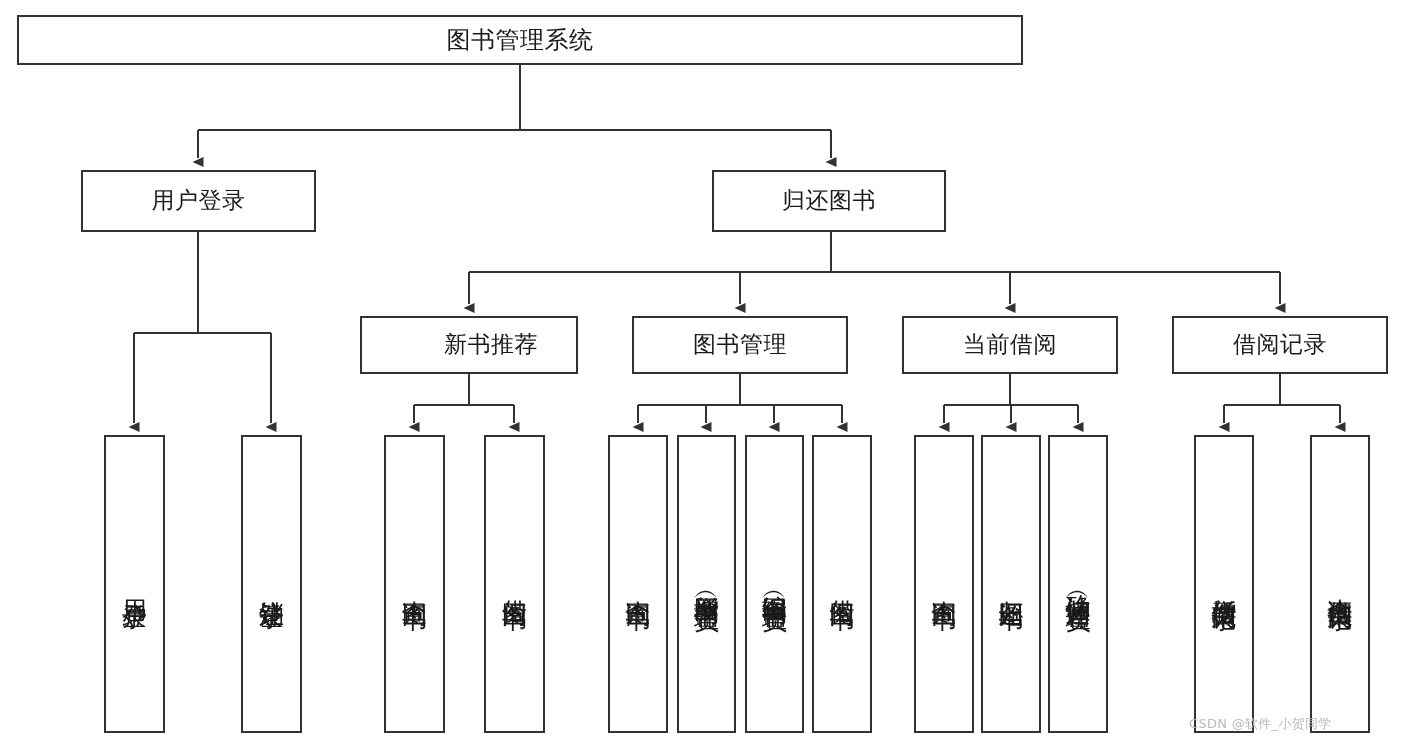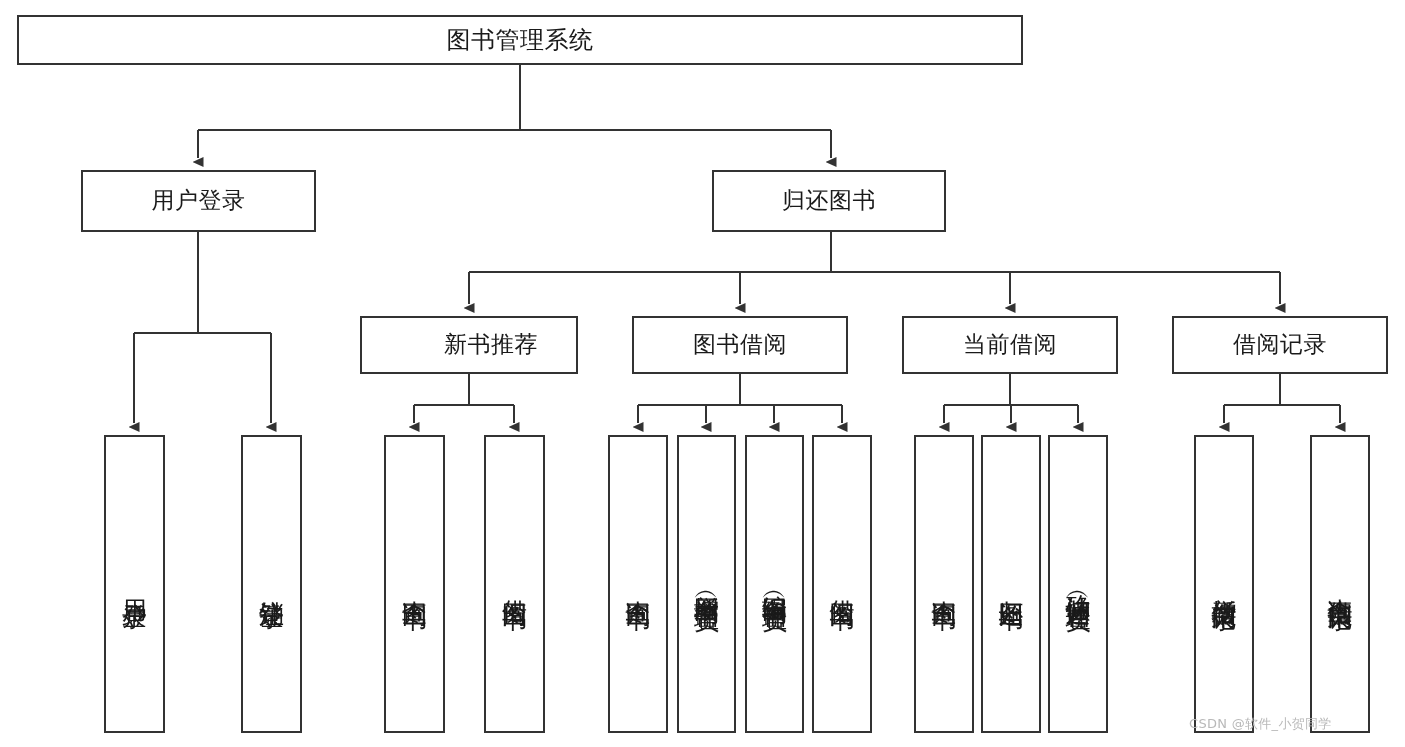--- a/index.html
+++ b/index.html
@@ -138,21 +138,21 @@
 
   <div class="node h" style="left:712px; top:170px; width:234px; height:62px;">
     <span class="lbl">归还图书</span>
   </div>
 
   <div class="node h" style="left:360px; top:316px; width:218px; height:58px;padding-left:44px;">
     <span class="lbl">新书推荐</span>
   </div>
 
   <div class="node h" style="left:632px; top:316px; width:216px; height:58px;">
-    <span class="lbl">图书借阅</span>
+    <span class="lbl">图书管理</span>
   </div>
 
   <div class="node h" style="left:1172px; top:316px; width:216px; height:58px;">
     <span class="lbl">借阅记录</span>
   </div>
 
   <div class="node h" style="left:902px; top:316px; width:216px; height:58px;">
     <span class="lbl">当前借阅</span>
   </div>
 

